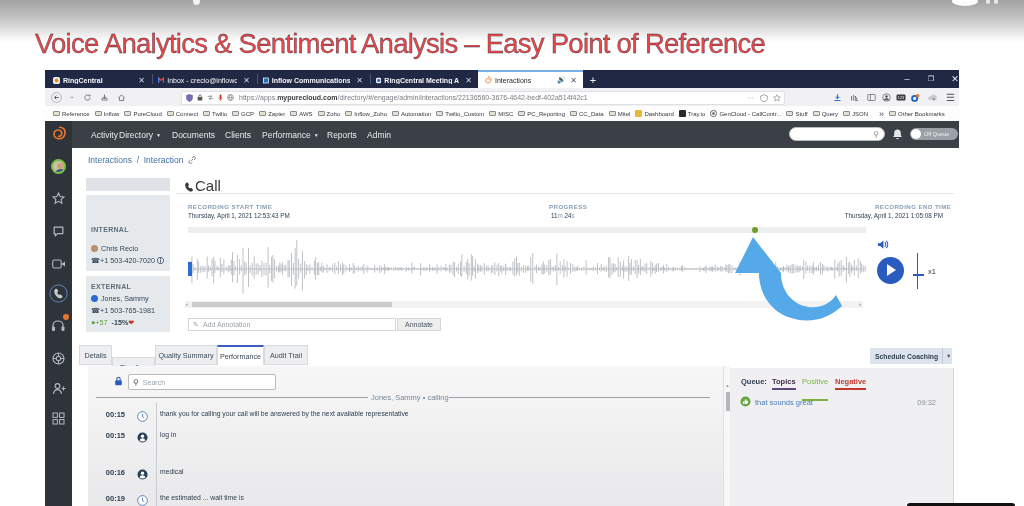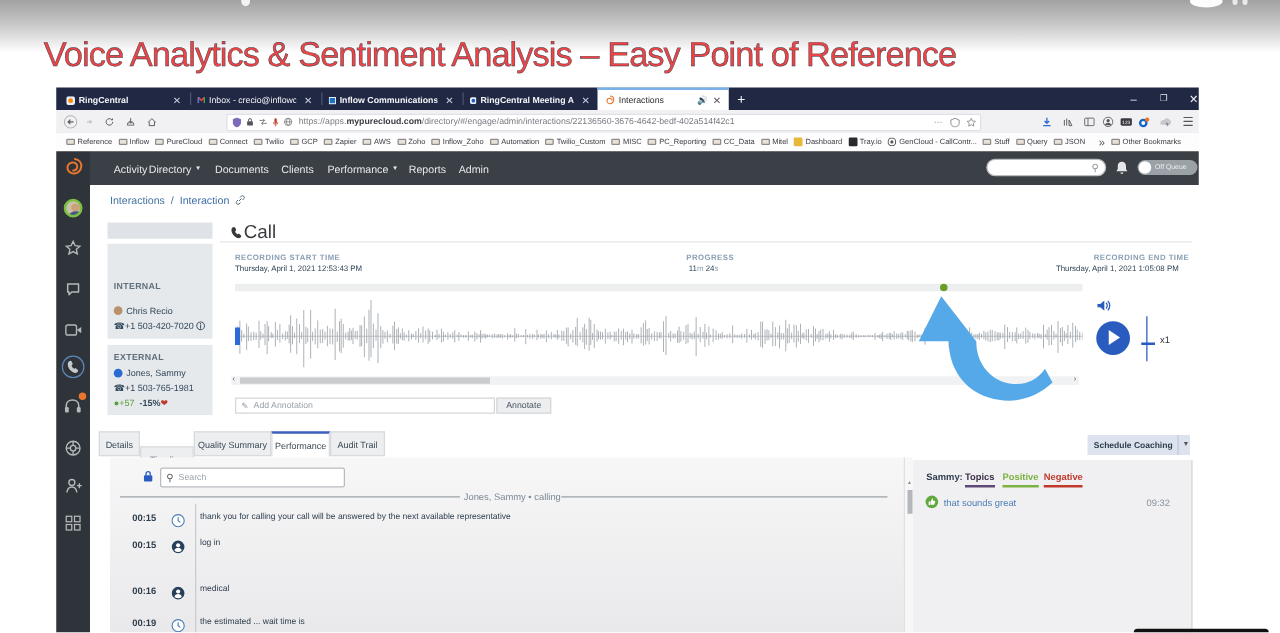--- a/index.html
+++ b/index.html
@@ -439,23 +439,23 @@
         <div class="trow" style="top:128px;">
             <span class="tstamp">00:19</span>
             <svg class="tico" width="11" height="11" viewBox="0 0 12 12" style="position:absolute;left:49px;top:1px;">
               <circle cx="6" cy="6" r="5.3" fill="#fff" stroke="#4a7db5" stroke-width="1"></circle>
               <path d="M6 3v3l2 1.5" stroke="#4a7db5" stroke-width="1" fill="none"></path>
             </svg>
             <span class="ttext">the estimated ... wait time is</span>
           </div>
       </div>
       <div id="events">
-        <div style="position:absolute;left:11px;top:9px;font-size:7.5px;color:#2e3d4c;font-weight:bold;">Sammy:</div>
+        <div style="position:absolute;left:11px;top:9px;font-size:7.5px;color:#2e3d4c;font-weight:bold;">Queue:</div>
         <div style="position:absolute;left:42px;top:9px;font-size:7.5px;color:#3e3048;font-weight:bold;border-bottom:2px solid #5e4a78;padding-bottom:2px;">Topics</div>
-        <div style="position:absolute;left:72px;top:9px;font-size:7.5px;color:#7cb342;font-weight:bold;border-bottom:2px solid #7cb342;padding-bottom:2px;">Positive</div>
+        <div style="position:absolute;left:72px;top:9px;font-size:7.5px;color:#7cb342;font-weight:normal;border-bottom:2px solid #7cb342;padding-bottom:13px;">Positive</div>
         <div style="position:absolute;left:105px;top:9px;font-size:7.5px;color:#c0392b;font-weight:bold;border-bottom:2px solid #c0392b;padding-bottom:2px;">Negative</div>
         <svg style="position:absolute;left:10px;top:28px;" width="11" height="11" viewBox="0 0 12 12">
             <circle cx="6" cy="6" r="5.5" fill="#63a83e"></circle>
             <path d="M3.2 5.6h1.2v3.2H3.2zM4.8 8.5V5.8l1.4-2.6c.5-.2.9.1.8.7l-.3 1.2h1.6c.5 0 .8.4.6.9l-.7 2c-.1.4-.4.6-.8.6H5.6z" fill="#fff"></path>
           </svg>
         <div style="position:absolute;left:25px;top:30px;font-size:7.5px;color:#4a7db5;">that sounds great</div>
         <div style="position:absolute;right:17px;top:30px;font-size:7.5px;color:#8a939c;">09:32</div>
       </div>
 
       <div style="position:absolute;left:678px;top:245px;width:7px;height:140px;background:#f7f7f8;border-left:1px solid #e0e0e2;">

